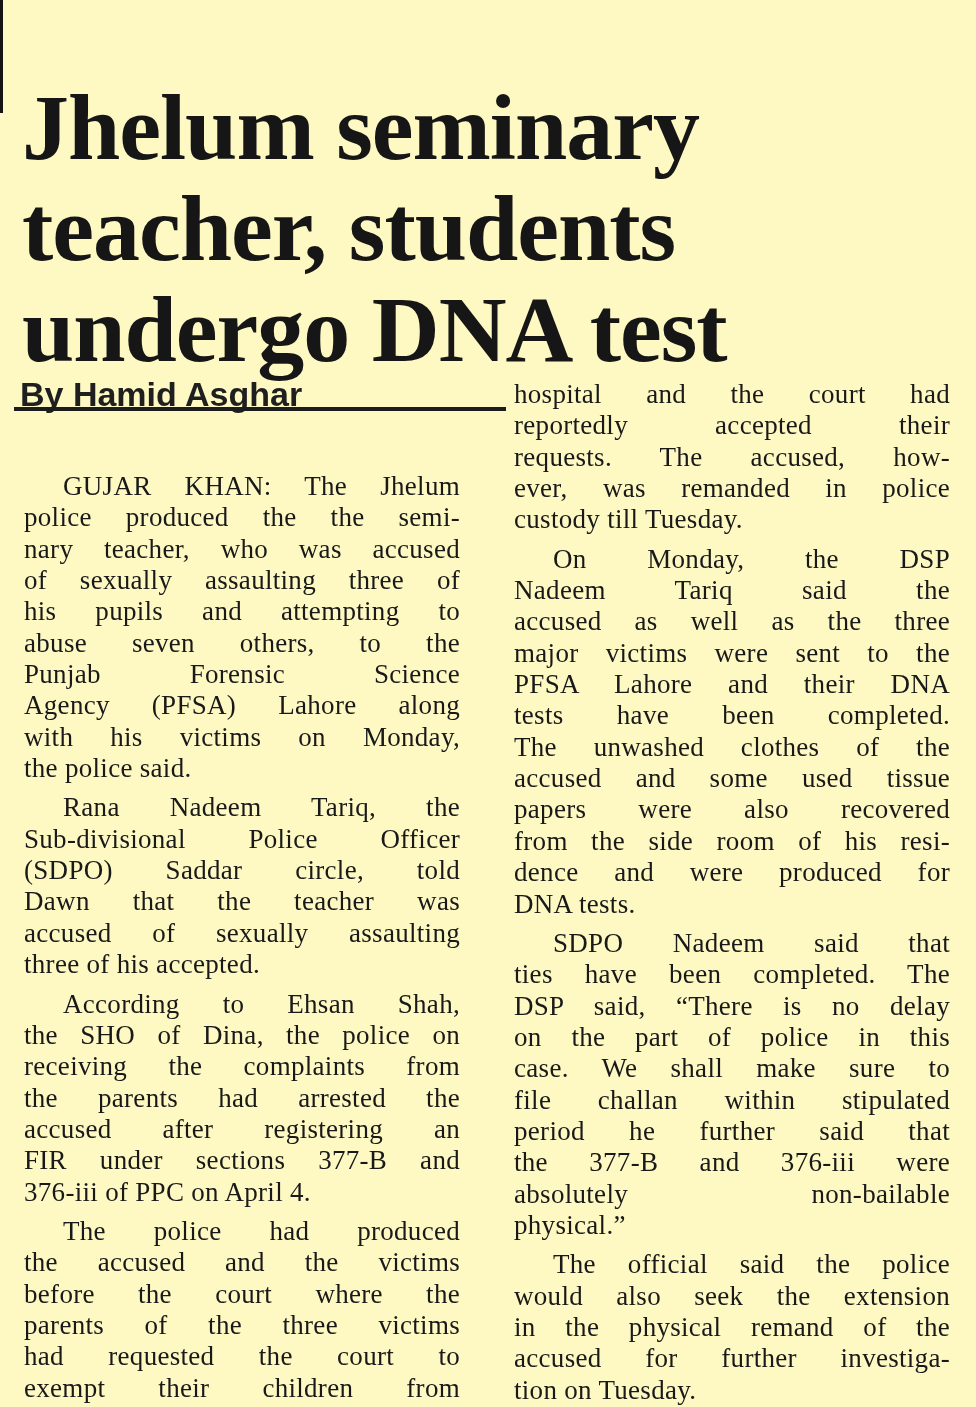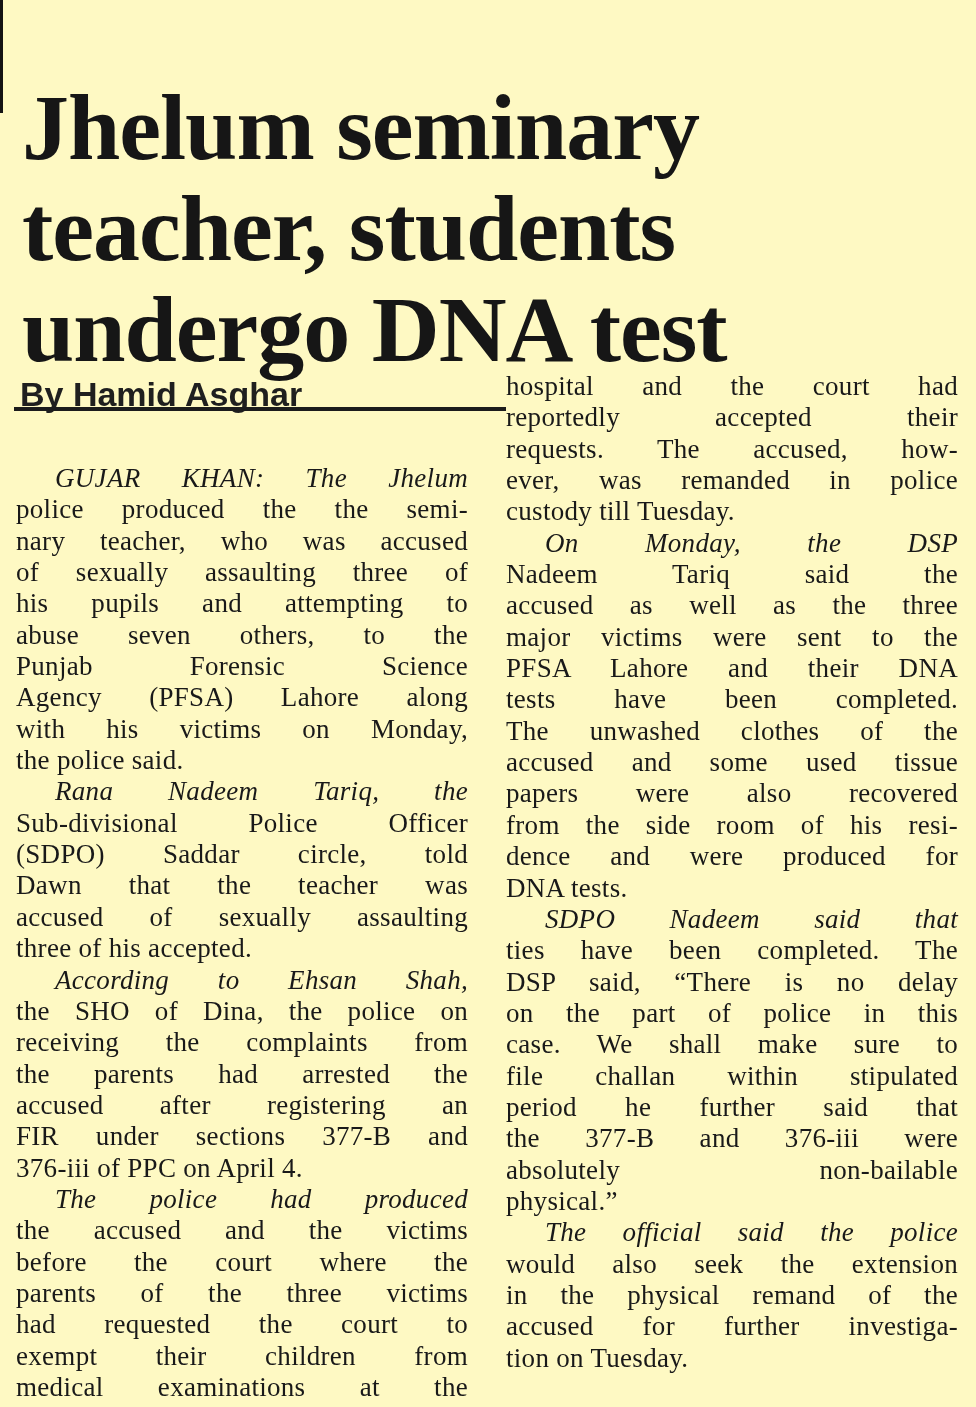--- a/index.html
+++ b/index.html
@@ -58,28 +58,28 @@
   }
   .col {
     position: absolute;
     width: 452px;
     font-size: 27px;
     line-height: 31.35px;
     letter-spacing: 0.3px;
   }
   .col-left  { left: 16px;  top: 463px; }
   .col-right { left: 506px; top: 371px; }
-  .para { margin: 0; }
+  .para { margin: 8px; }
   .line {
     text-align: justify;
     text-align-last: justify;
     white-space: normal;
   }
   .line.para-last { text-align-last: left; }
-  .line.indent { text-indent: 39px; font-style: italic; }
+  .line.indent { text-indent: 39px; }
 </style>
 </head>
 <body>
 
 <div class="page">
   <div class="edge-mark"></div>
 
   <h1 class="headline">
       <div>Jhelum seminary</div>
       <div>teacher, students</div>

